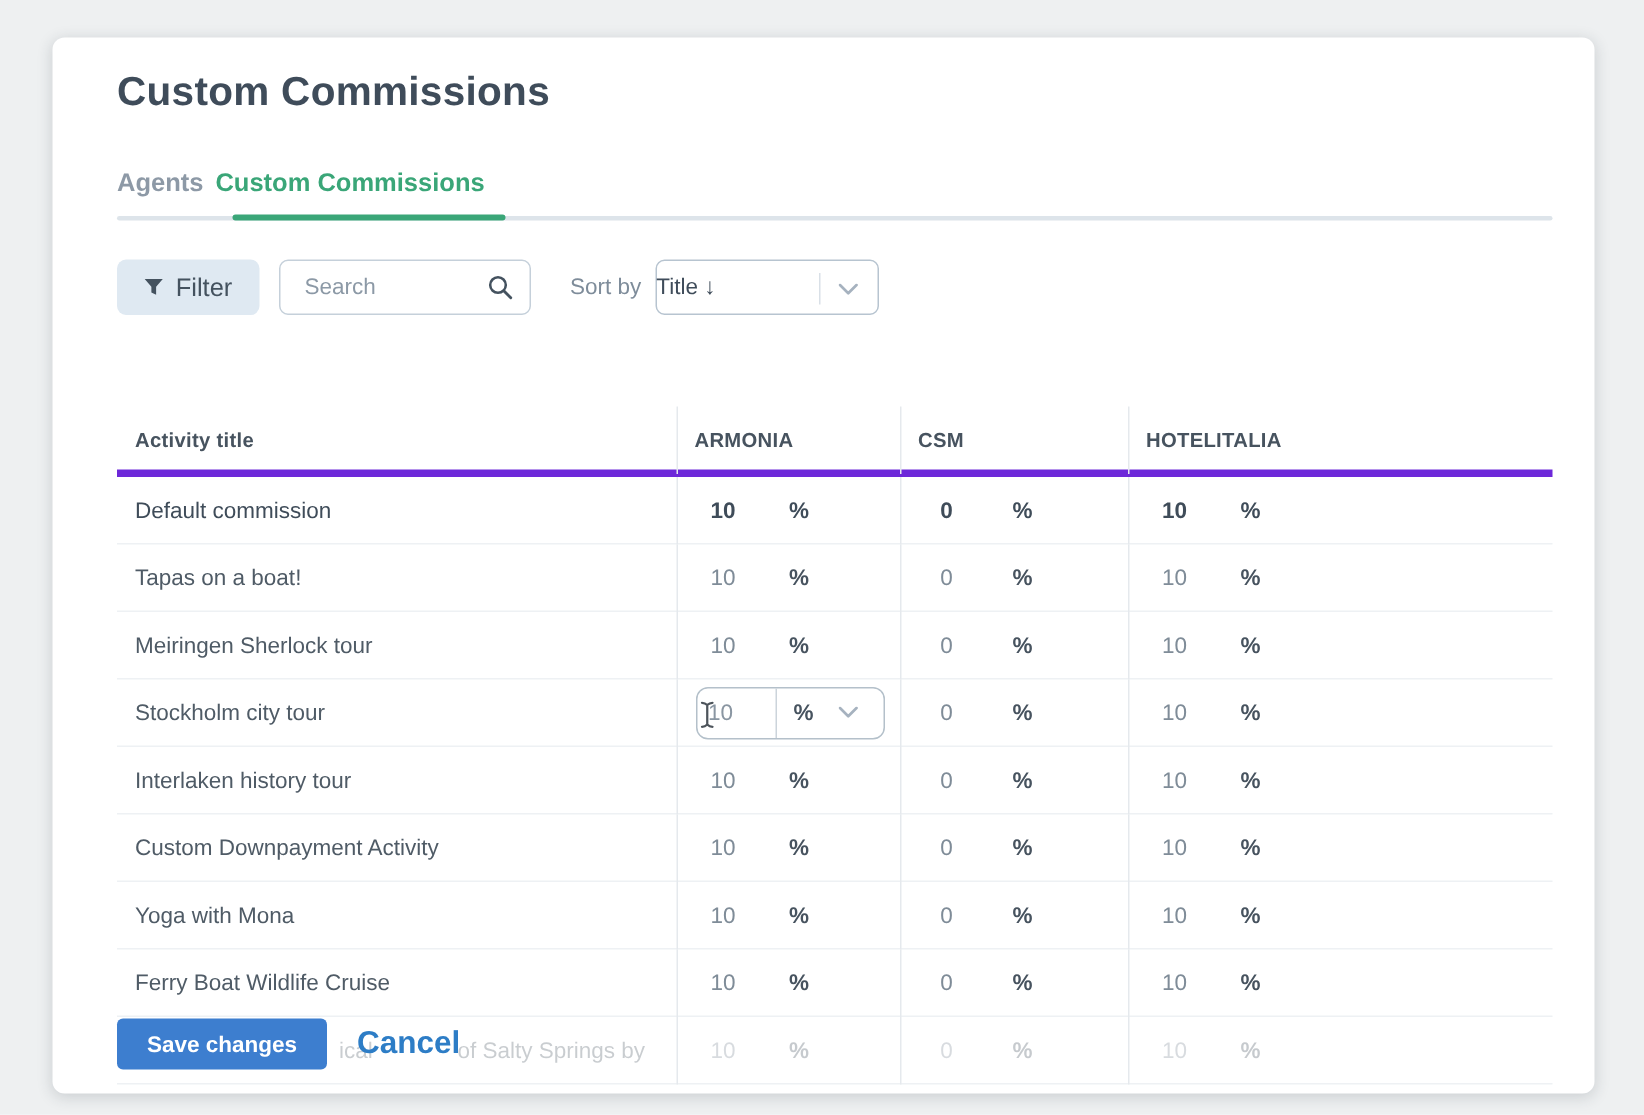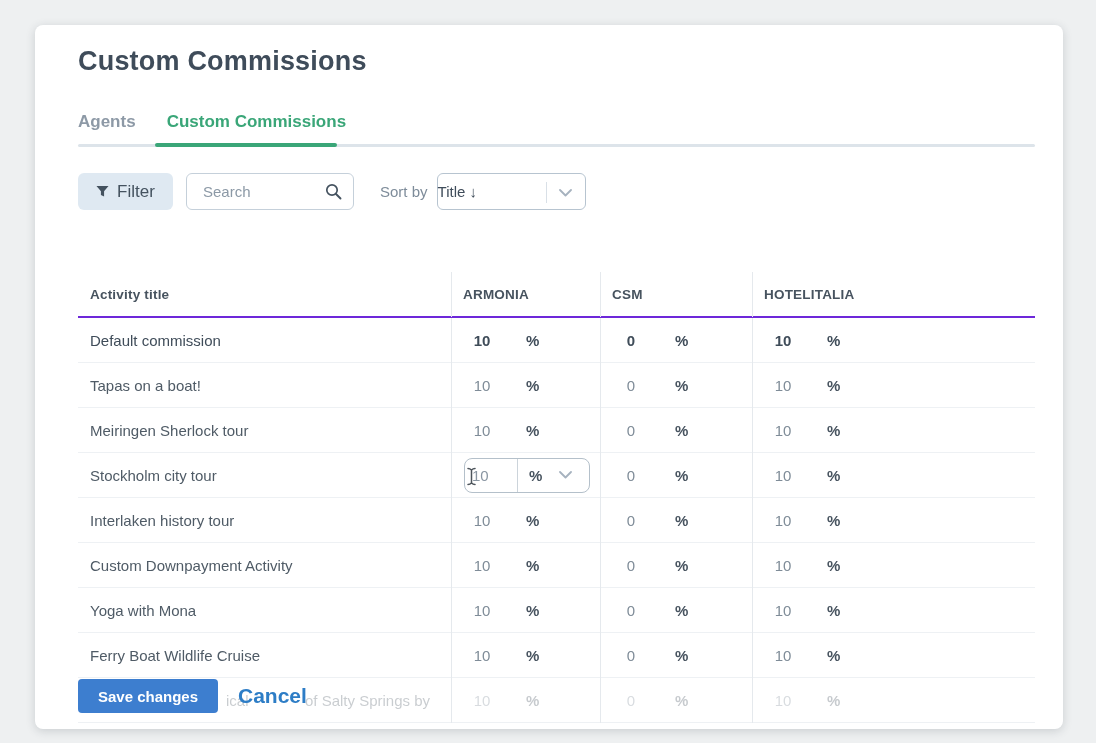--- a/index.html
+++ b/index.html
@@ -6,21 +6,21 @@
   html,body { width:1096px; height:743px; overflow:hidden;
     font-family:"Liberation Sans", sans-serif; background:#eef0f1; }
 
   .card { position:absolute; left:35px; top:25px; width:1028px; height:704px;
     background:#ffffff; border-radius:8px;
     box-shadow:0 2px 10px rgba(40,50,60,.18); overflow:hidden; }
 
   .page-title { position:absolute; left:43px; top:21px; font-size:27px;
     font-weight:700; color:#3f4c5a; letter-spacing:.2px; }
 
-  .tabs { position:absolute; left:43px; top:87px; display:flex; gap:31px;
+  .tabs { position:absolute; left:43px; top:87px; display:flex; gap:8px;
     font-size:17px; font-weight:700; }
   .tab { cursor:pointer; }
   .tab.inactive { color:#8d99a6; }
   .tab.active { color:#3aa678; }
   .tab-baseline { position:absolute; left:43px; top:119px; width:957px;
     height:3px; background:#dde4ea; border-radius:2px; }
   .tab-underline { position:absolute; left:120px; top:118px; width:182px;
     height:4px; background:#3aa678; border-radius:2px; }
 
   .toolbar { position:absolute; left:43px; top:148px; height:37px;
@@ -40,21 +40,21 @@
     border:1px solid #b7c4d0; border-radius:6px; background:#fff;
     display:flex; align-items:center; cursor:pointer; }
   .sort-dd .sort-value { font-size:15px; color:#3f4c5a; }
   .dd-divider { position:absolute; right:38px; top:8px; width:1px;
     height:21px; background:#d9e0e7; }
   .dd-chevron { position:absolute; right:13px; top:15px; }
 
   .table { position:absolute; left:43px; top:248px; width:957px; }
   .trow { display:flex; height:45px; align-items:center;
     border-bottom:1px solid #eef1f4; }
-  .thead-row { border-bottom:2px solid #6d28d9; }
+  .thead-row { border-bottom:5px solid #6d28d9; }
   .cell { height:45px; display:flex; align-items:center; position:relative; }
   .cell.bordered { border-left:1px solid #e5e9ed; }
   .title-cell { width:373px; padding-left:12px; font-size:15px; color:#4f5b66; }
   .th-cell { font-size:13.5px; font-weight:700; color:#47535f;
     letter-spacing:.2px; padding-left:12px; }
   .th-cell.bordered { padding-left:11px; }
   .val-num { margin-left:13px; width:34px; text-align:center; font-size:15px;
     color:#7f8c98; }
   .val-pct { margin-left:27px; font-size:15px; font-weight:700; color:#47535f; }
   .trow.bold .title-cell { font-weight:400; color:#3f4c59; }

